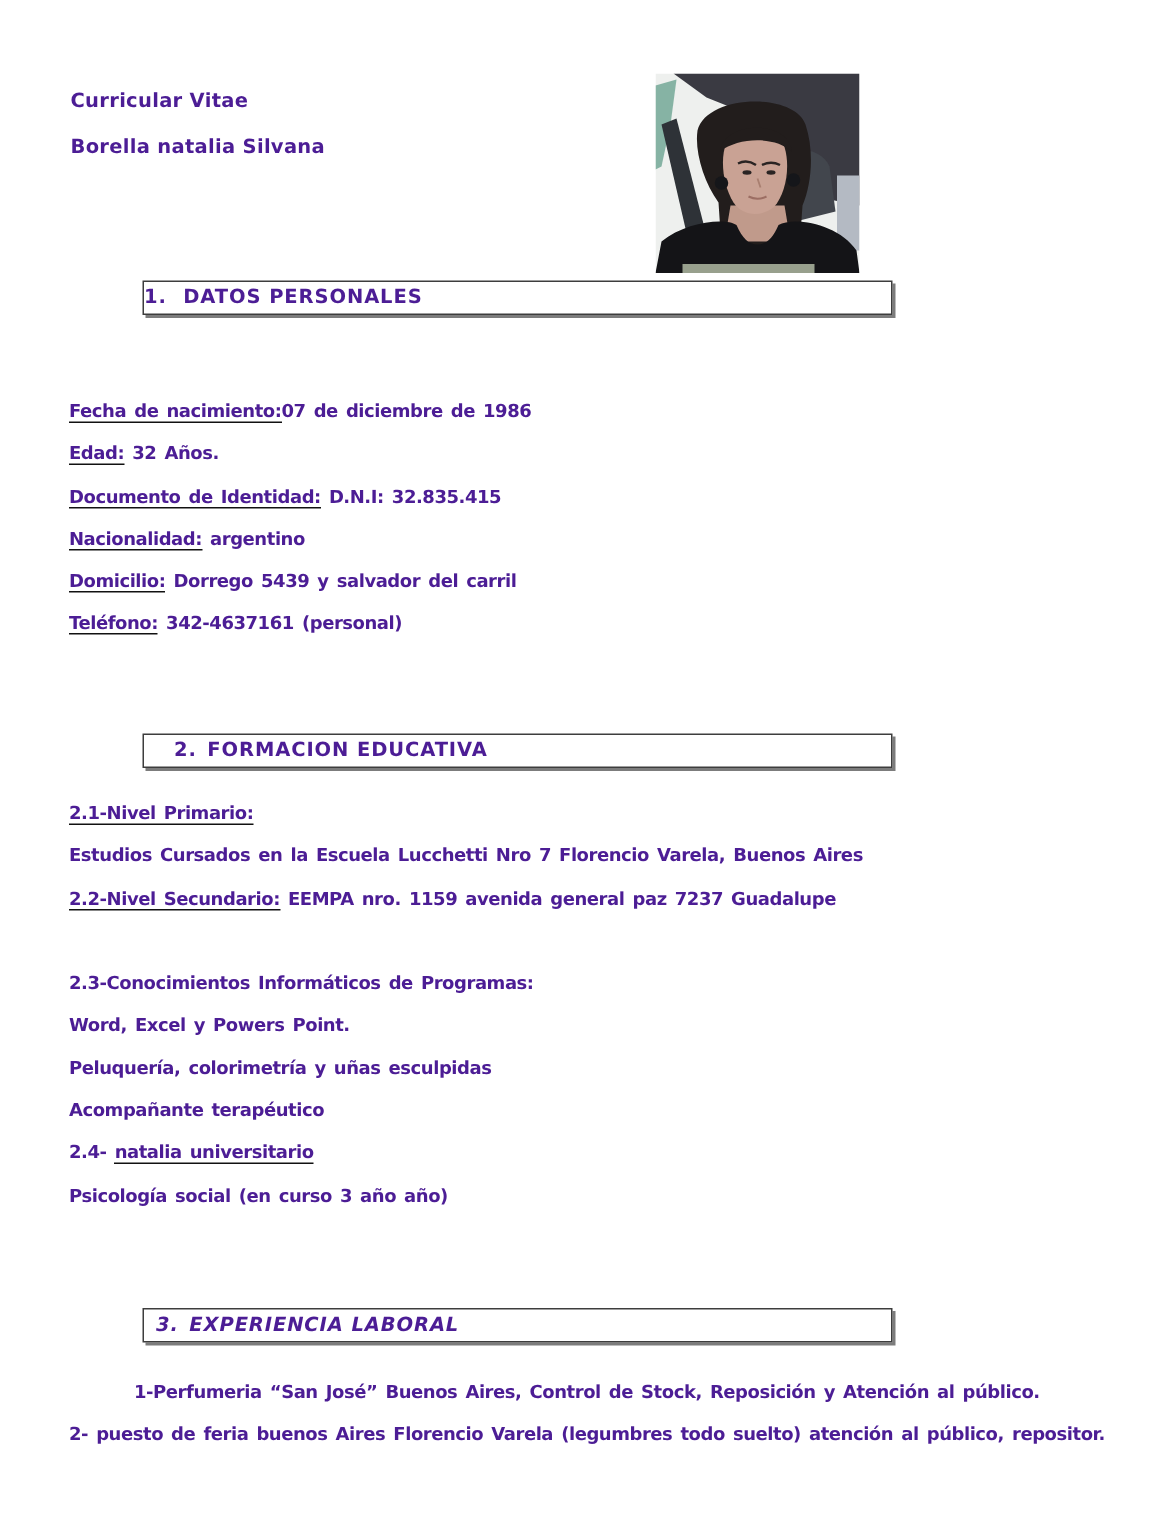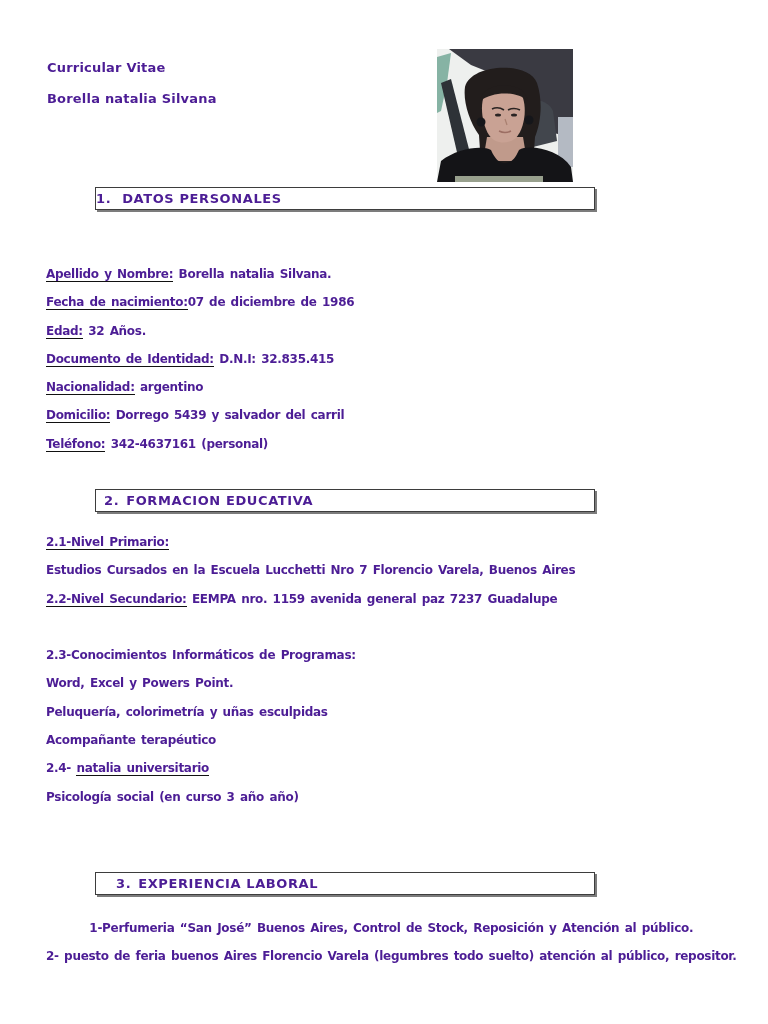--- a/index.html
+++ b/index.html
@@ -14,22 +14,22 @@
   .photo { position:absolute; left:437px; top:49px; width:136px; height:133px; }
   .photo svg { display:block; width:100%; height:100%; }
 
   .secbox {
     position:absolute; left:95px; width:500px; height:23px; box-sizing:border-box;
     border:1px solid #3d3d3d; box-shadow:2px 2px 0 #7c7c7c;
     font-size:13px; line-height:21px; letter-spacing:0.6px; white-space:nowrap;
     background:#ffffff;
   }
   #box1 { top:187px; }
-  #box2 { top:489px; padding-left:8px;  }
-  #box3 { top:872px; padding-left:20px;  }
+  #box2 { top:489px; padding-left:20px;  }
+  #box3 { top:872px; padding-left:8px;font-style:italic;  }
   .sec-num { display:inline-block; margin-right:11px; }
   #box2 .sec-num, #box3 .sec-num { margin-right:7px; }
 
   .textblock {
     position:absolute; left:46px; font-size:12px;
     letter-spacing:-0.3px; word-spacing:1.5px; white-space:nowrap;
   }
   .textblock .line { height:28.3px; line-height:28.3px; }
   #personal-fields  { top:260px; }
   #education-lines  { top:528px; }
@@ -68,21 +68,20 @@
       <path d="M0,133 L4,112 C20,99 46,96 54,101 C58,110 62,114 68,114 C74,114 78,110 82,101 C92,95 122,100 134,118 L136,133 Z" fill="#141417"></path>
       <rect x="18" y="127" width="88" height="6" fill="#98a08d"></rect>
     </svg>
   </div>
 
   <div class="secbox" id="box1">
     <span class="sec-num">1.</span><span>DATOS PERSONALES</span>
   </div>
 
   <div class="textblock" id="personal-fields">
-      <div class="line"><span class="u">Apellido y Nombre:</span><span> Borella natalia Silvana.</span></div>
       <div class="line"><span class="u">Fecha de nacimiento:</span><span>07 de diciembre de 1986</span></div>
       <div class="line"><span class="u">Edad:</span><span> 32 Años.</span></div>
       <div class="line"><span class="u">Documento de Identidad:</span><span> D.N.I: 32.835.415</span></div>
       <div class="line"><span class="u">Nacionalidad:</span><span> argentino</span></div>
       <div class="line"><span class="u">Domicilio:</span><span> Dorrego 5439 y salvador del carril</span></div>
       <div class="line"><span class="u">Teléfono:</span><span> 342-4637161 (personal)</span></div>
     </div>
 
   <div class="secbox" id="box2">
     <span class="sec-num">2.</span><span>FORMACION EDUCATIVA</span>

